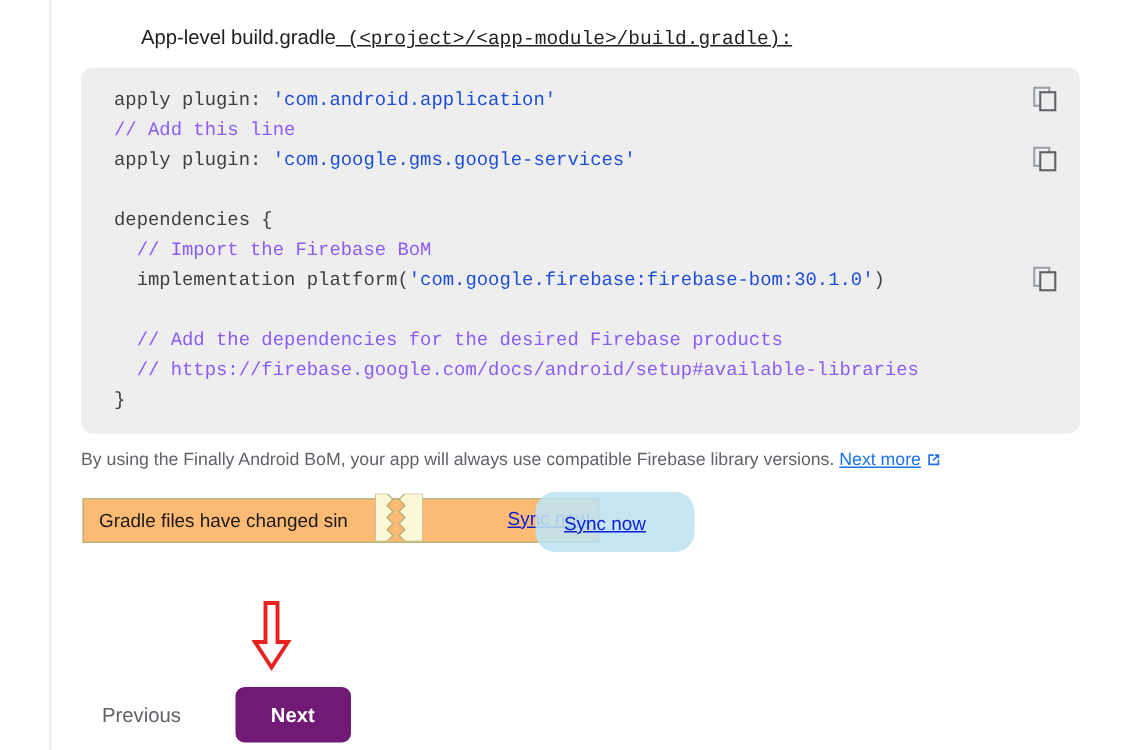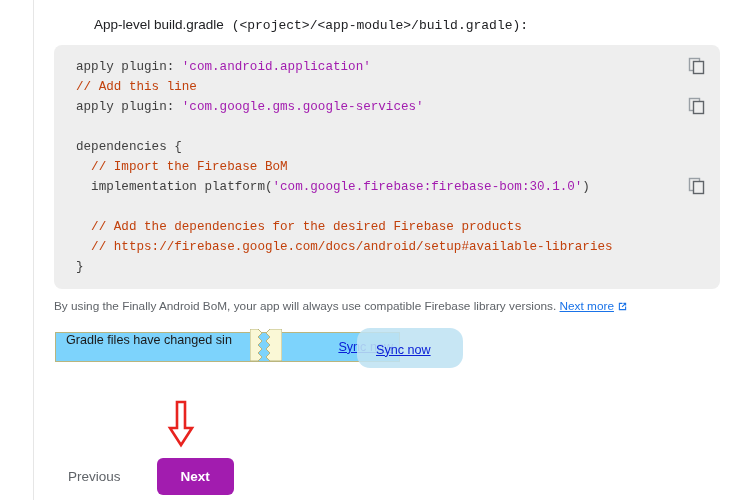--- a/index.html
+++ b/index.html
@@ -43,20 +43,21 @@
   }
   .heading .bold {
     font-weight: 400;
     margin-left: 40px;
   }
   .heading .mono {
     font-family: "Liberation Mono", monospace;
     font-weight: 400;
     font-size: 13px;
     color: #202124;
+    text-decoration: underline;
   }
 
   
   .codeblock {
     position: relative;
     margin-top: 10px;
     background: #eeeeee;
     border-radius: 8px;
     padding: 12px 0 12px 0;
     width: 666px;
@@ -64,22 +65,22 @@
   }
   .code-lines {
     font-family: "Liberation Mono", monospace;
     font-size: 12.6px;
     line-height: 20px;
     padding: 0 40px 0 22px;
     white-space: pre;
     color: #202124;
   }
   .code-lines .ln { display: block; min-height: 20px; }
-  .tok-str { color: #a21caf; }
-  .tok-com { color: #c2410c; }
+  .tok-str { color: #1d4ed8; }
+  .tok-com { color: #8b5cf6; }
   .tok-pln { color: #404040; }
 
   .copy-btn {
     position: absolute;
     right: 14px;
     width: 18px;
     height: 18px;
     cursor: pointer;
   }
   .copy-btn svg { display: block; }
@@ -115,24 +116,25 @@
     margin-top: 12px;
     height: 36px;
     width: 360px;
   }
   .syncbar {
     position: absolute;
     left: 1px;
     top: 2px;
     width: 345px;
     height: 30px;
-    background: #7dd3fc;
+    background: #fdba74;
     border: 1px solid #b9b57e;
     box-sizing: border-box;
     display: flex;
+    align-items: center;
   }
   .sync-msg {
     font-size: 12.6px;
     color: #1a1a1a;
     padding-left: 10px;
     white-space: nowrap;
     overflow: hidden;
     width: 185px;
   }
   
@@ -189,21 +191,21 @@
     font-size: 13.5px;
     color: #5f6368;
     padding: 9px 14px;
     cursor: pointer;
     background: none;
     border: none;
     font-family: Liberation Sans, sans-serif;
   }
   .btn-next {
     margin-left: 22px;
-    background: #a21caf;
+    background: #701a75;
     color: #ffffff;
     font-size: 13.5px;
     font-weight: 700;
     border: none;
     border-radius: 6px;
     padding: 11px 24px;
     cursor: pointer;
     font-family: "Liberation Sans", sans-serif;
   }
 </style>

